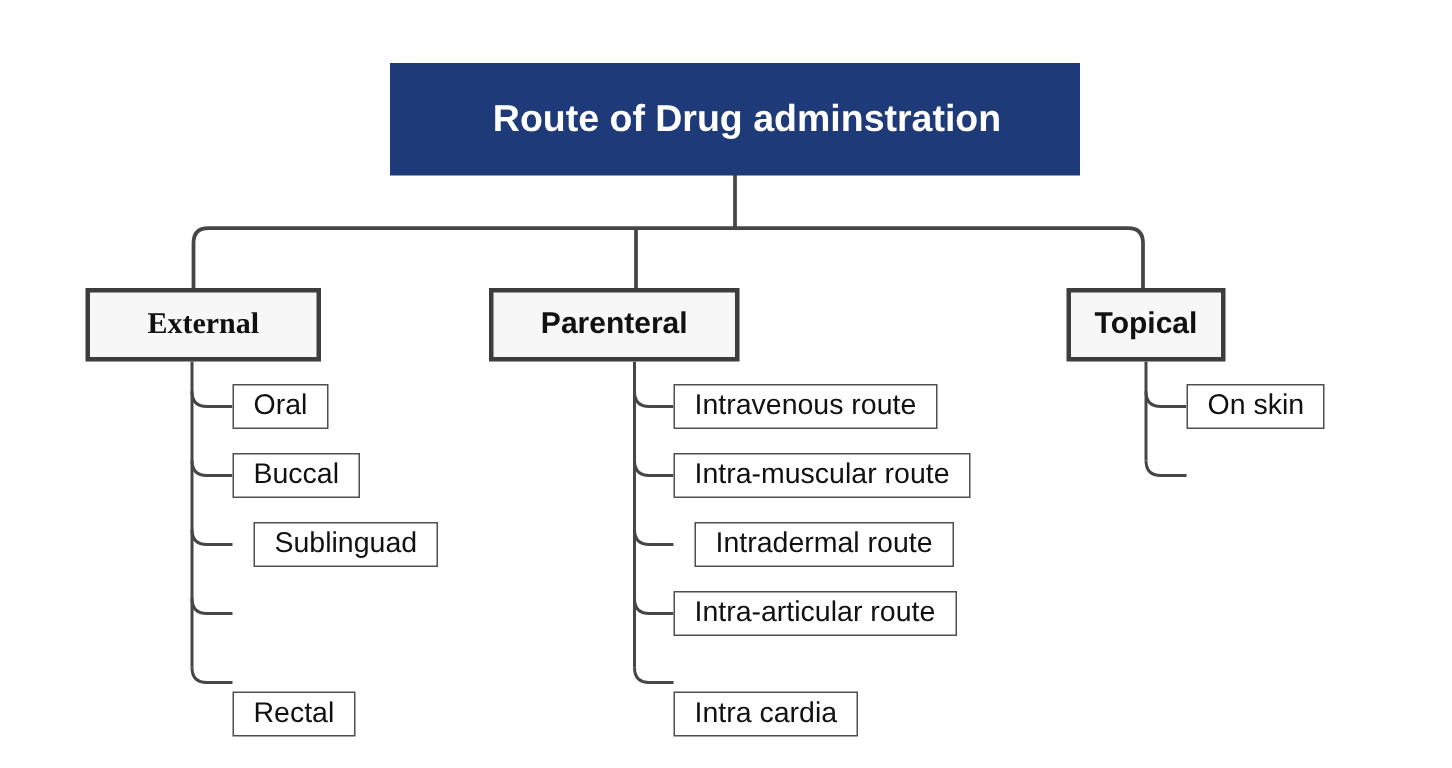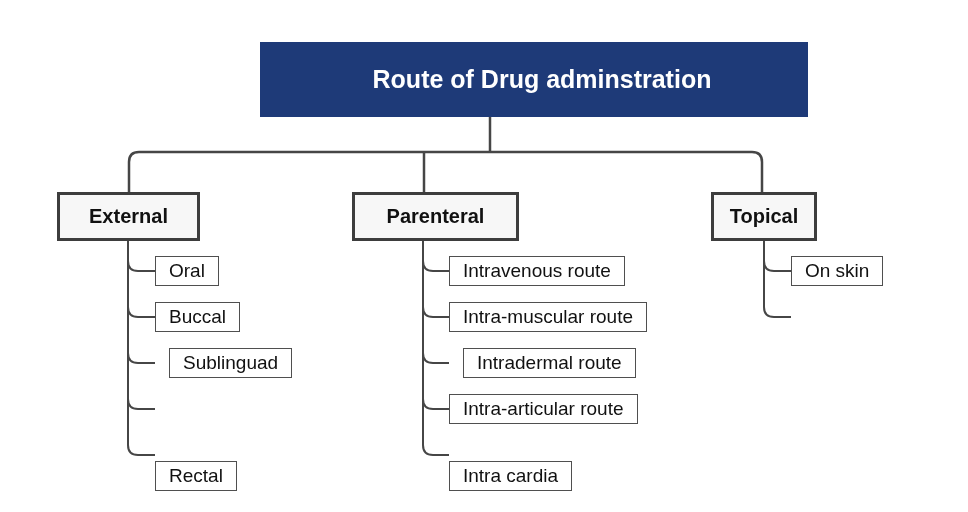--- a/index.html
+++ b/index.html
@@ -12,21 +12,21 @@
     overflow: hidden;
   }
   #connectors {
     position: absolute;
     left: 0; top: 0;
     width: 968px; height: 512px;
   }
   .root-node {
     position: absolute;
     left: 260px; top: 42px;
-    width: 548px; height: 75px;
+    width: 460px; height: 75px;
     background: #1e3a78;
     color: #ffffff;
     font-size: 25px;
     font-weight: bold;
     display: flex;
     align-items: center;
     justify-content: center;
     box-sizing: border-box;
     padding-left: 16px;
   }
@@ -37,22 +37,22 @@
     background: #f7f7f7;
     border: 3px solid #3d3d3d;
     color: #111111;
     font-size: 20px;
     font-weight: bold;
     display: flex;
     align-items: center;
     justify-content: center;
     box-sizing: border-box;
   }
-  #branch-external  { left: 57px;  width: 143px; }
-  #branch-parenteral{ left: 352px; width: 167px; }
+  #branch-external  { left: 57px;  width: 157px; font-family: Liberation Serif, serif; }
+  #branch-parenteral{ left: 326px; width: 167px; }
   #branch-topical   { left: 699px; width: 106px; margin-left: 12px; }
   .leaf-node {
     position: absolute;
     height: 30px;
     line-height: 27px;
     background: #ffffff;
     border: 1.5px solid #4f4f4f;
     color: #111111;
     font-size: 19px;
     padding: 0 13px;

